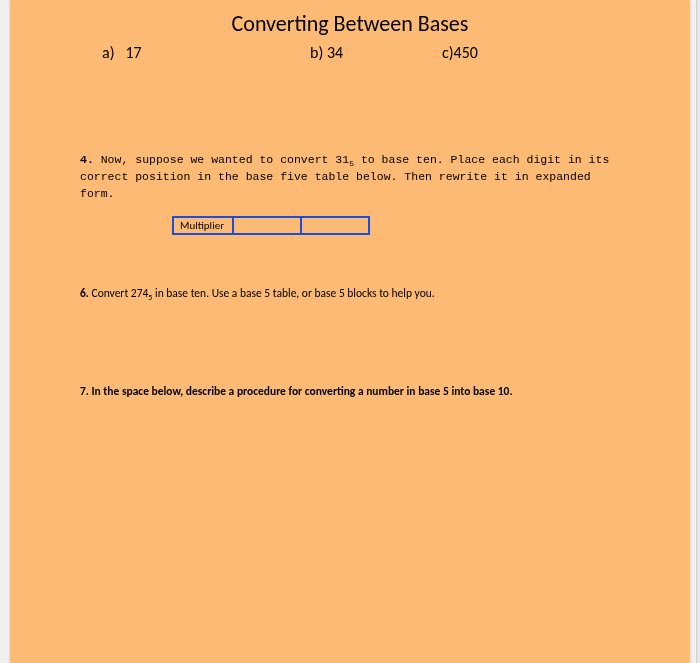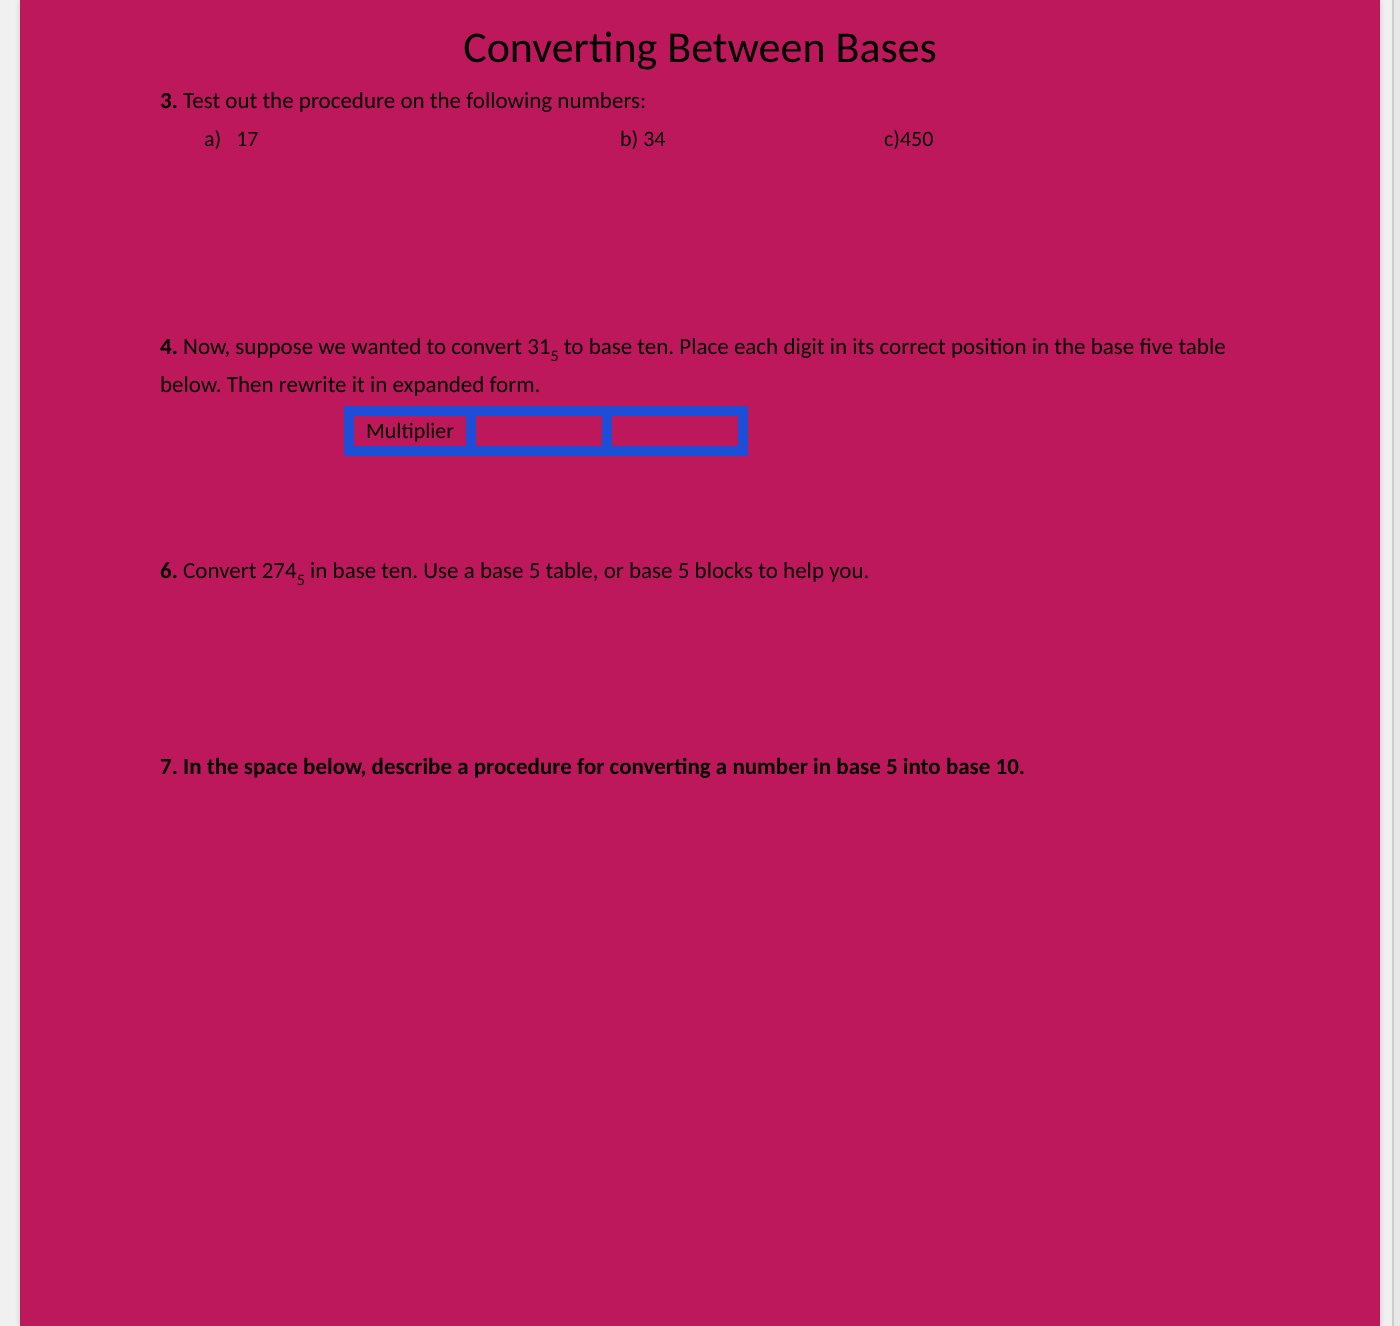--- a/index.html
+++ b/index.html
@@ -9,21 +9,21 @@
     }
     body {
       font-family: Calibri, Arial, sans-serif;
       background: #f0f0f0;
       width: 700px;
       height: 663px;
       overflow: hidden;
       position: relative;
     }
     .page {
-      background: #be185d;
+      background: #fdba74;
       margin: 0 10px;
       padding: 10px 70px 20px 70px;
       height: 663px;
       box-shadow: 0 0 3px rgba(0,0,0,0.15);
       border-top: none;
     }
     .title {
       text-align: center;
       font-size: 22px;
       font-weight: normal;
@@ -34,39 +34,39 @@
       font-size: 11.5px;
       color: #000;
       line-height: 1.4;
     }
     .bold {
       font-weight: bold;
     }
     .q2 { margin-bottom: 90px; }
     .q3 { margin-bottom: 4px; }
     .q3-items {
-      font-size: 11px;
+      font-size: 16px;
       display: flex;
       padding-left: 22px;
       margin-bottom: 90px;
     }
     .q3-a { width: 160px; }
     .q3-b { width: 180px; padding-left: 48px; }
     .q3-c { }
-    .q4 { margin-bottom: 2px; }
+    .q4 { margin-bottom: 14px; font-family: Liberation Mono, monospace; }
     .table-wrap {
       margin-left: 92px;
       margin-bottom: 50px;
     }
     table {
       border-collapse: collapse;
       font-size: 11px;
     }
     td {
-      border: 5px solid #1d4ed8;
+      border: 2px solid #1d4ed8;
       padding: 1px 6px;
       height: 16px;
     }
     .col-label { width: 60px; }
     .col-val { width: 68px; }
     sup { font-size: 8px; }
     sub { font-size: 8px; vertical-align: sub; }
     .q5 { margin-bottom: 80px; }
     .q6 { margin-bottom: 80px; }
     .q7 { }
@@ -81,24 +81,20 @@
     }
   </style>
 </head>
 <body>
 
 <div class="page">
 
   <h1 class="title">Converting Between Bases</h1>
 
 
-  <div class="question q3">
-    <span class="bold">3.</span>
-    <span>Test out the procedure on the following numbers:</span>
-  </div>
   <div class="q3-items">
     <div class="q3-a">
       <span>a)</span>&nbsp;&nbsp;&nbsp;<span>17</span>
     </div>
     <div class="q3-b">b) 34</div>
     <div class="q3-c">c)450</div>
   </div>
 
   <div class="question q4">
     <span class="bold">4.</span>

